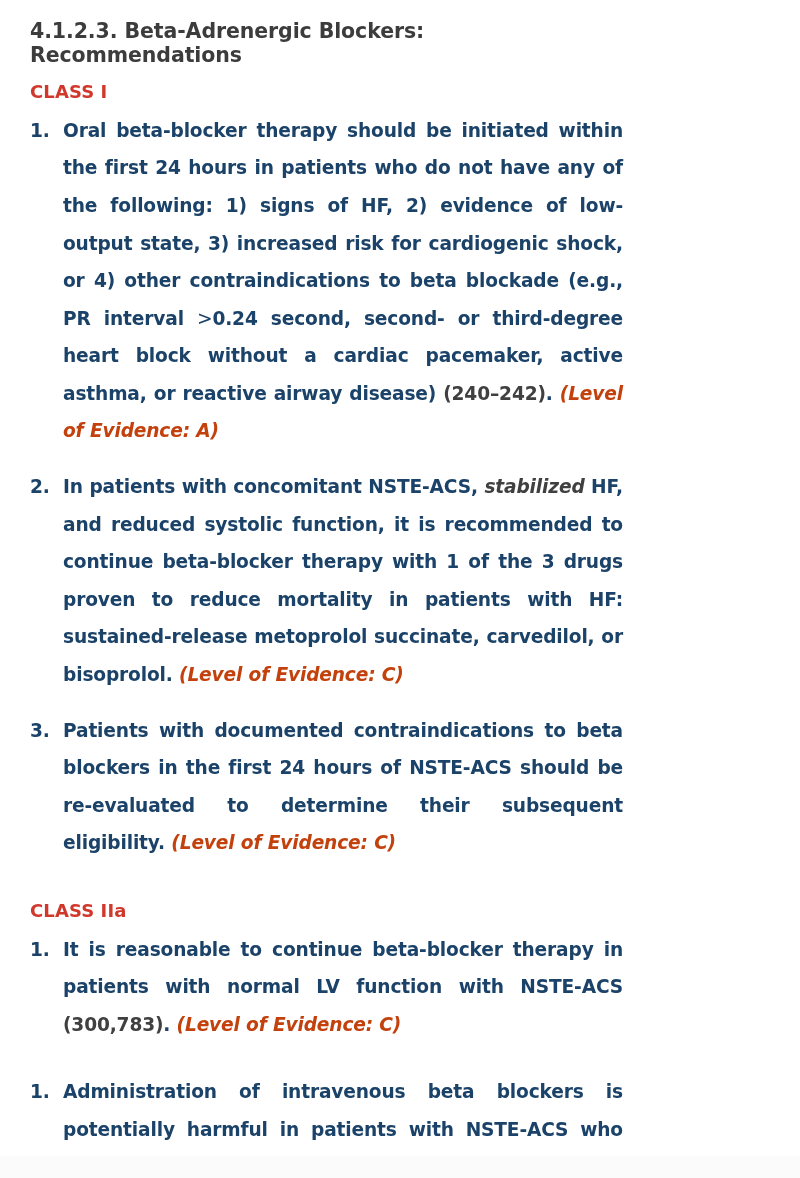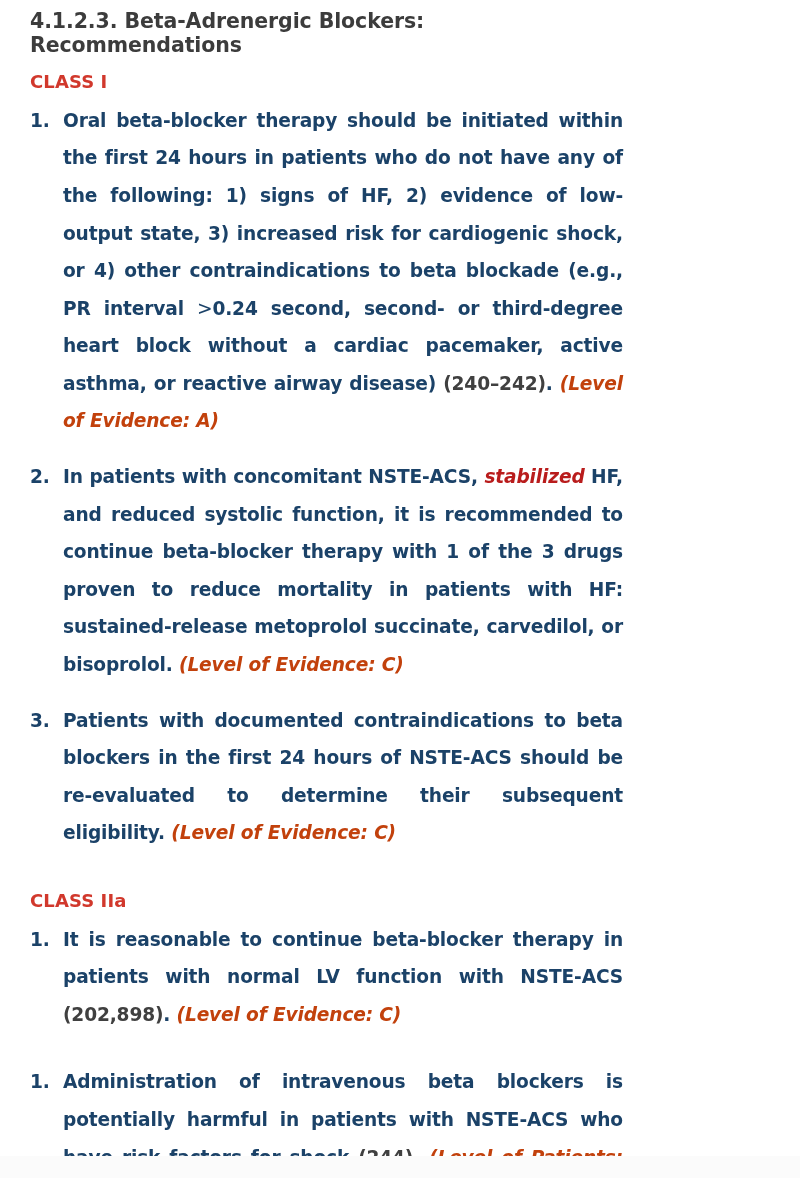--- a/index.html
+++ b/index.html
@@ -11,21 +11,21 @@
     width: 800px;
     height: 1178px;
     overflow: hidden;
     font-family: "DejaVu Sans", sans-serif;
     position: relative;
   }
   #page {
     width: 668px;
     height: 1178px;
     box-sizing: border-box;
-    padding: 10px 45px 0 30px;
+    padding: 20px 45px 0 30px;
     position: relative;
     background: #ffffff;
   }
   #bottom-band {
     position: absolute;
     left: 0;
     bottom: 0;
     width: 800px;
     height: 22px;
     background: #fbfbfb;
@@ -95,21 +95,21 @@
     color: #404040;
     font-weight: bold;
   }
   .loe {
     color: #c2410c;
     font-style: italic;
     font-weight: bold;
   }
   em.inline-ital {
     font-weight: bold;
-    color: #b91c1c;
+    color: #404040;
   }
   .gt {
     font-family: "DejaVu Sans", sans-serif;
     font-weight: normal;
   }
   .class-block { margin: 0; }
   .class-block.spaced { margin-top: 30px; }
 </style>
 </head>
 <body>
@@ -134,21 +134,21 @@
             <span class="marker">3.</span>
             <span class="rec-text"><span>Patients with documented contraindications to beta blockers in the first 24 hours of NSTE-ACS should be re-evaluated to determine their subsequent eligibility. </span><span class="loe">(Level of Evidence: C)</span></span>
           </li>
         </ol>
       </div>
       <div class="class-block spaced">
         <div class="class-label">CLASS IIa</div>
         <ol class="rec-list">
           <li>
             <span class="marker">1.</span>
-            <span class="rec-text"><span>It is reasonable to continue beta-blocker therapy in patients with normal LV function with NSTE-ACS </span><a class="cite">(202,898)</a><span>. </span><span class="loe">(Level of Evidence: C)</span></span>
+            <span class="rec-text"><span>It is reasonable to continue beta-blocker therapy in patients with normal LV function with NSTE-ACS </span><a class="cite">(300,783)</a><span>. </span><span class="loe">(Level of Evidence: C)</span></span>
           </li>
         </ol>
       </div>
       <div class="class-block spaced">
         <ol class="rec-list">
           <li>
             <span class="marker">1.</span>
             <span class="rec-text"><span>Administration of intravenous beta blockers is potentially harmful in patients with NSTE-ACS who have risk factors for shock </span><a class="cite">(244)</a><span>. </span><span class="loe">(Level of Patients: B)</span></span>
           </li>
         </ol>

